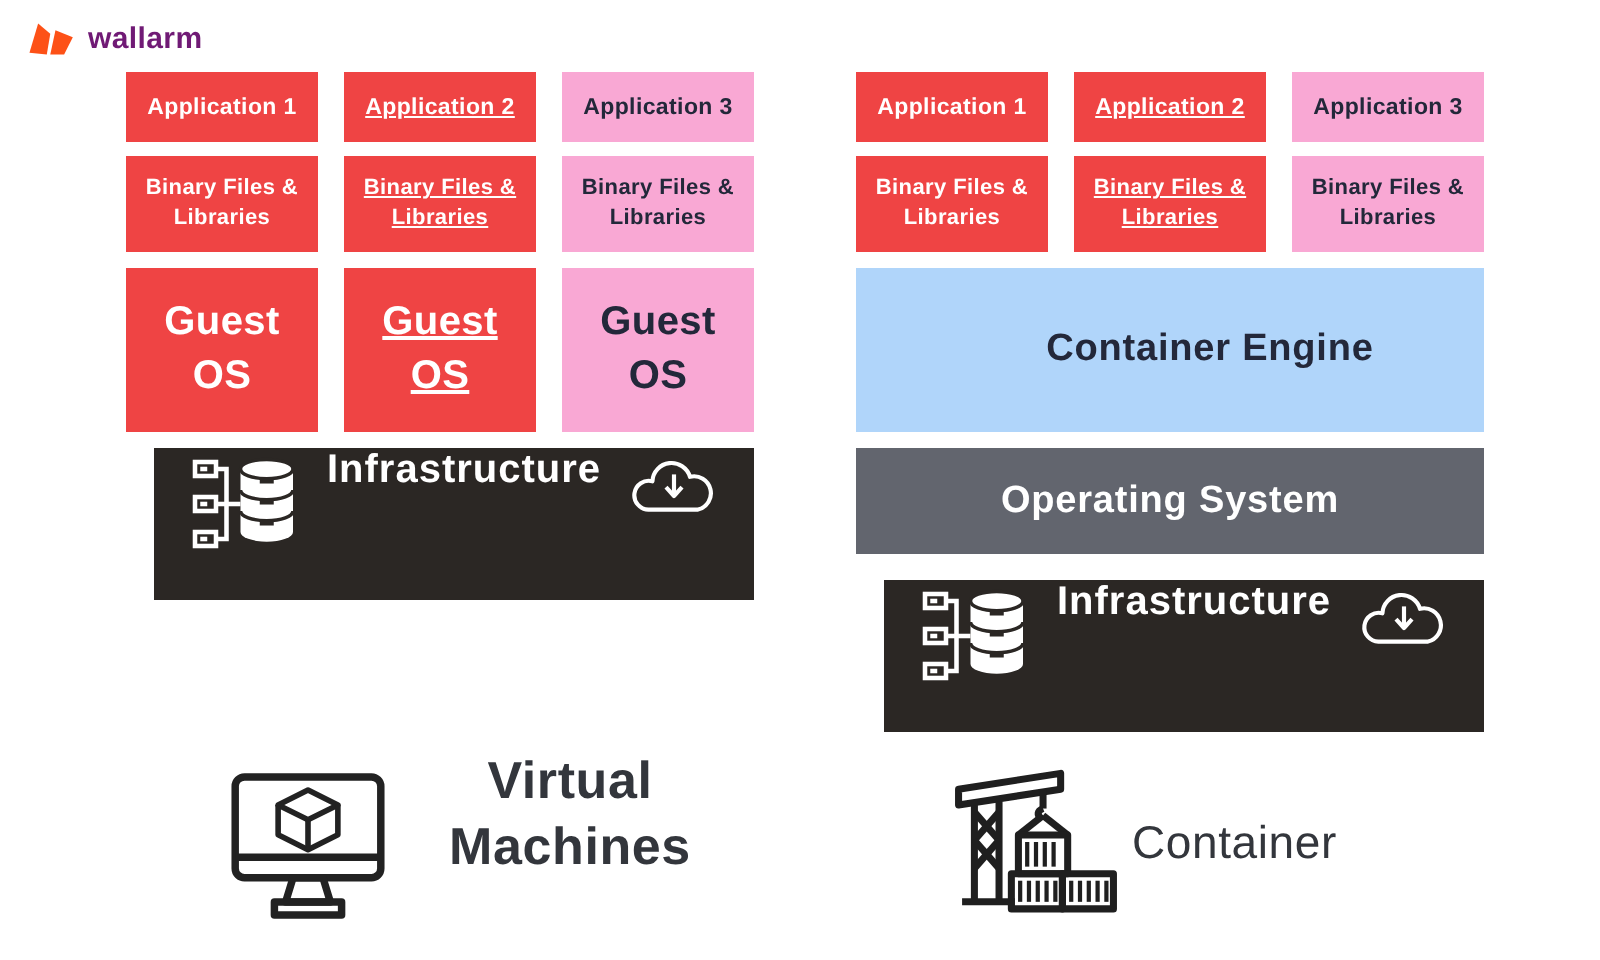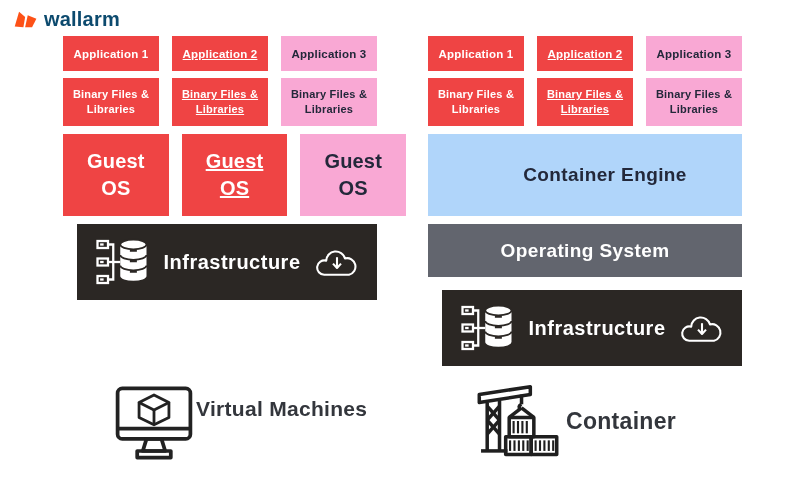--- a/index.html
+++ b/index.html
@@ -6,21 +6,21 @@
   body{
     width:800px;height:480px;background:#ffffff;
     font-family:"Liberation Sans", sans-serif;
     position:relative;overflow:hidden;
     -webkit-font-smoothing:antialiased;
   }
   .stage{position:absolute;inset:0;}
 
   
   .logo{position:absolute;left:13px;top:8px;display:flex;align-items:center;gap:5px;}
-  .logo-text{font-size:20px;font-weight:700;color:#0c4a6e;letter-spacing:.2px;}
+  .logo-text{font-size:15px;font-weight:700;color:#701a75;letter-spacing:.2px;}
 
   
   .col{position:absolute;top:36px;width:314px;}
   .col-left{left:63px;}
   .col-right{left:428px;}
   .row3{display:flex;gap:13px;}
   .row3 > div{flex:1;}
 
   .cell{
     display:flex;align-items:center;justify-content:center;text-align:center;
@@ -31,39 +31,39 @@
   .c-lblue{background:#f9a8d4;color:#23283a;}
   .c-pale{background:#b0d5fa;color:#23283a;}
   .c-gray{background:#62656e;color:#ffffff;}
   .c-dark{background:#2b2724;color:#ffffff;}
 
   .app-row{margin-bottom:7px;}
   .app-cell{height:35px;font-size:11.5px;}
   .bin-row{margin-bottom:8px;}
   .bin-cell{height:48px;font-size:11px;line-height:15px;padding:0 7px;box-sizing:border-box;}
   .os-row{margin-bottom:8px;}
-  .os-cell{height:82px;font-size:20px;line-height:27px;padding:0 24px;box-sizing:border-box;}
+  .os-cell{height:82px;font-size:20px;line-height:27px;padding:0 10px;box-sizing:border-box;}
   .engine-cell{height:82px;font-size:19px;letter-spacing:.4px;margin-bottom:8px;padding-left:40px;}
   .bar{height:53px;font-size:19px;letter-spacing:.4px;margin-bottom:13px;}
   .infra{
-    height:76px;display:flex;align-items:center;
+    height:76px;display:flex;
     padding:0 16px;box-sizing:border-box;gap:10px;margin-left:14px;
   }
   .infra-label{flex:1;text-align:center;font-size:20px;font-weight:700;letter-spacing:.5px;}
 
   
   .vm-icon{position:absolute;left:112px;top:381px;}
   .vm-caption{
-    position:absolute;left:196px;top:392px;width:178px;text-align:left;
-    font-size:21px;line-height:33px;font-weight:700;color:#33363c;letter-spacing:.3px;
+    position:absolute;left:196px;top:374px;width:178px;text-align:center;
+    font-size:26px;line-height:33px;font-weight:700;color:#33363c;letter-spacing:.3px;
   }
   .crane-icon{position:absolute;left:474px;top:377px;}
   .ct-caption{
     position:absolute;left:566px;top:408px;width:180px;
-    font-size:23px;font-weight:700;color:#33363c;letter-spacing:.3px;
+    font-size:23px;font-weight:400;color:#33363c;letter-spacing:.3px;
   }
 </style>
 </head>
 <body>
 
 <div class="stage">
 
   <div class="logo">
     <svg width="26" height="23" viewBox="0 0 30 26">
       <polygon points="2,21 7,4 14,10 12,22" fill="#fd5117"></polygon>

